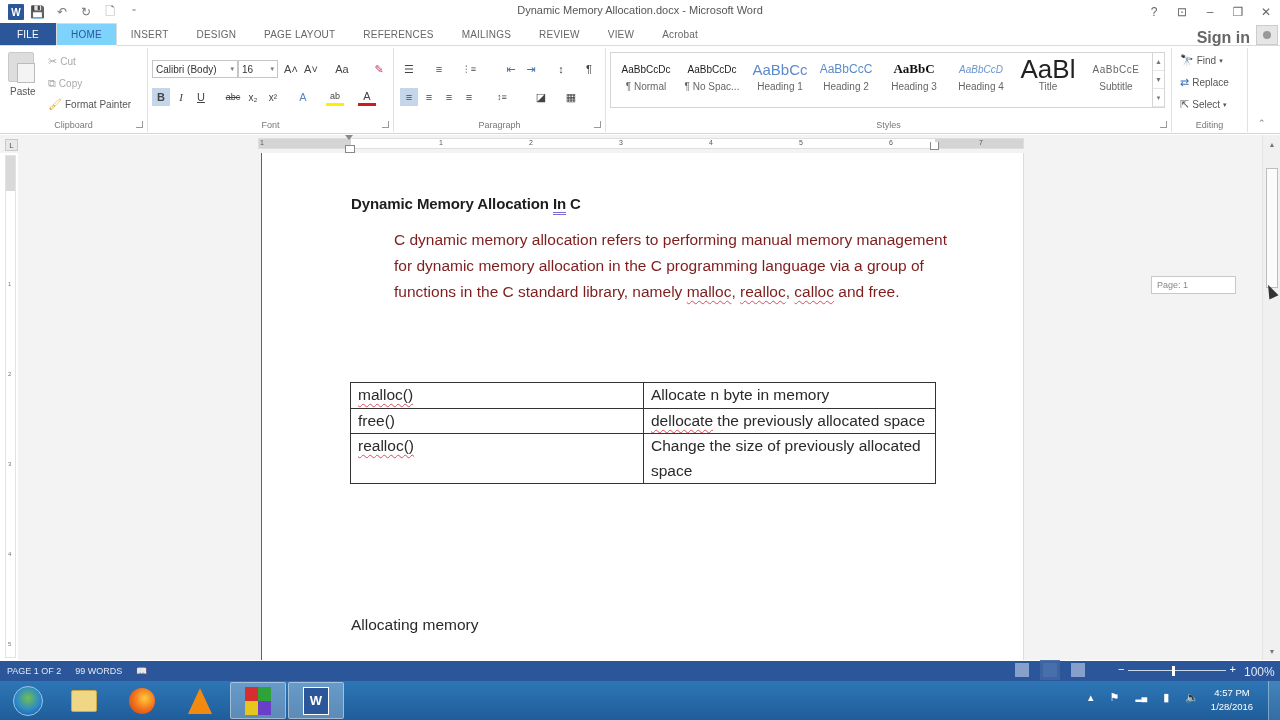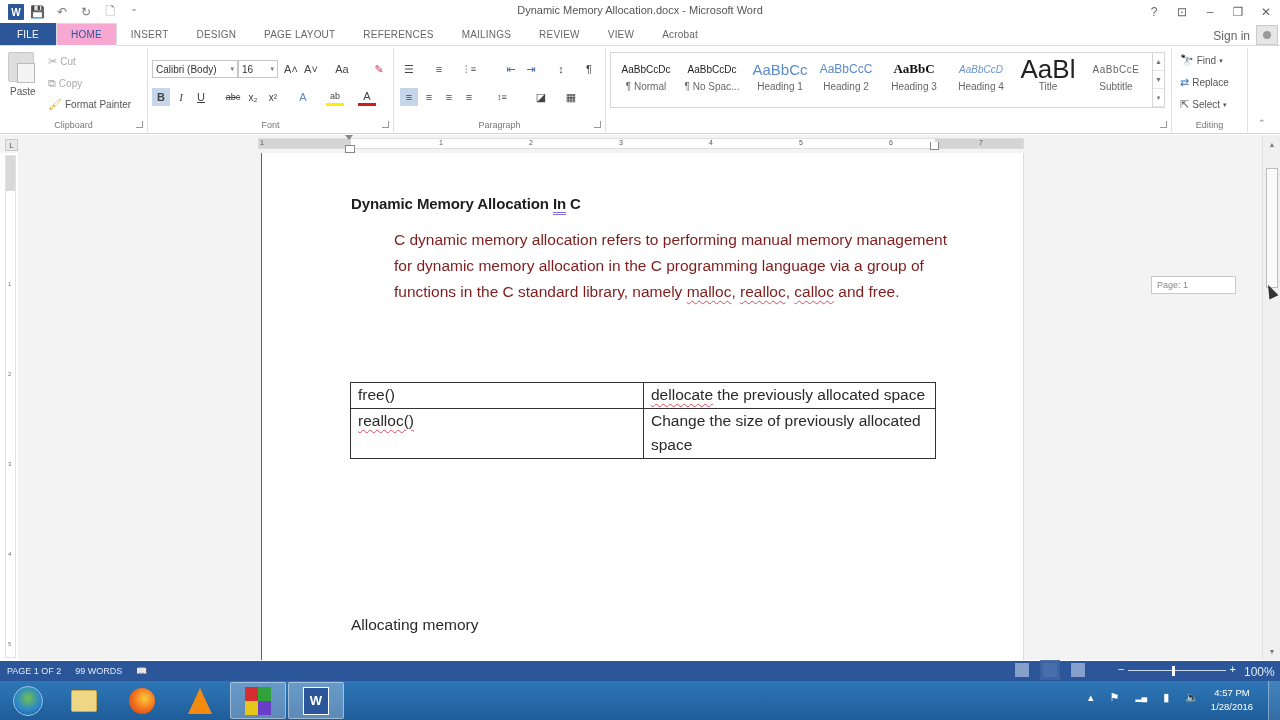--- a/index.html
+++ b/index.html
@@ -12,22 +12,22 @@
   .qat .qbtn { width: 20px; height: 20px; display: flex; align-items: center; justify-content: center; font-size: 12px; color: #777; }
   .word-logo { width: 16px; height: 16px; background: #2b579a; color: #fff; font-size: 10px; font-weight: bold; display: flex; align-items: center; justify-content: center; border-radius: 1px; }
   .window-title { position: absolute; left: 0; right: 0; top: 4px; text-align: center; font-size: 11px; color: #555; pointer-events: none; }
   .win-controls { position: absolute; right: 0; top: 0; display: flex; height: 24px; }
   .win-controls .wbtn { width: 28px; height: 24px; display: flex; align-items: center; justify-content: center; font-size: 12px; color: #666; }
 
   
   .tabbar { position: absolute; left: 0; top: 24px; width: 1280px; height: 22px; background: #fff; display: flex; align-items: flex-end; border-bottom: 1px solid #dadbdc; }
   .tab { height: 22px; padding: 0 14px; font-size: 10px; color: #666; display: flex; align-items: center; letter-spacing: 0.2px; }
   .tab.file { background: #2b579a; color: #fff; width: 56px; justify-content: center; padding: 0; }
-  .tab.active { color: #2b579a; border: 1px solid #dadbdc; border-bottom: 1px solid #fff; background: #f9a8d4; height: 23px; margin-bottom: -1px; }
-  .signin { position: absolute; right: 30px; top: 5px; font-size: 12px; color: #666; }
+  .tab.active { color: #2b579a; border: 1px solid #dadbdc; border-bottom: 1px solid #fff; background: #7dd3fc; height: 23px; margin-bottom: -1px; }
+  .signin { position: absolute; right: 30px; top: 5px; font-size: 16px; color: #666; font-weight: bold; }
   .avatar { position: absolute; right: 2px; top: 1px; width: 22px; height: 20px; background: #e6e6e6; border: 1px solid #ccc; display: flex; align-items: center; justify-content: center; }
   .avatar::after { content: ""; width: 8px; height: 8px; border-radius: 50%; background: #999; }
 
   
   .ribbon { position: absolute; left: 0; top: 46px; width: 1280px; height: 88px; background: #fff; border-bottom: 1px solid #d5d5d5; }
   .group { position: absolute; top: 2px; height: 84px; border-right: 1px solid #e1e1e1; }
   .group-label { position: absolute; bottom: 2px; left: 0; right: 0; text-align: center; font-size: 9px; color: #777; margin-top: 32px; }
   .launcher { position: absolute; bottom: 4px; right: 4px; width: 7px; height: 7px; border-right: 1px solid #999; border-bottom: 1px solid #999; }
   .rb { position: absolute; font-size: 10px; color: #555; display: flex; align-items: center; gap: 3px; }
   .rb.dim { color: #aaa; }
@@ -214,20 +214,21 @@
     <div class="fmt-btn" style="left:46px;top:40px;">≡</div>
     <div class="fmt-btn" style="left:66px;top:40px;">≡</div>
     <div class="fmt-btn" style="left:96px;top:40px;width:24px;font-size:9px;">↕≡</div>
     <div class="fmt-btn" style="left:138px;top:40px;">◪</div>
     <div class="fmt-btn" style="left:168px;top:40px;">▦</div>
     <div class="group-label">Paragraph</div>
     <div class="launcher"></div>
   </div>
 
   <div class="group" style="left:606px;width:566px;">
+    <div class="group-label">Styles</div>
     <div class="launcher"></div>
   </div>
   <div class="styles-gallery">
     <div class="style-item" style="left:2px;">
         <div class="sample" style="font-size:10px;color:#222;">AaBbCcDc</div>
         <div class="sname">¶ Normal</div>
       </div>
     <div class="style-item" style="left:68px;">
         <div class="sample" style="font-size:10px;color:#222;">AaBbCcDc</div>
         <div class="sname">¶ No Spac...</div>
@@ -302,20 +303,24 @@
 <div class="right-indent"></div>
 
 <div class="workspace">
   <div class="page">
     <div class="doc-content">
       <div class="doc-heading"><span>Dynamic Memory Allocation </span><span class="squiggle-blue">In</span><span> C</span></div>
       <div class="doc-para"><span>C dynamic memory allocation refers to performing manual memory management for dynamic memory allocation in the C programming language via a group of functions in the C standard library, namely </span><span class="squiggle">malloc</span><span>, </span><span class="squiggle">realloc</span><span>, </span><span class="squiggle">calloc</span><span> and free.</span></div>
     </div>
     <table class="doc-table">
       <tbody>
+          <tr>
+        <td class="c1"><span class="squiggle">malloc()</span></td>
+        <td>Allocate n byte in memory</td>
+      </tr>
       <tr>
         <td class="c1"><span>free()</span></td>
         <td><span class="squiggle">dellocate</span><span> the previously allocated space</span></td>
       </tr>
       <tr>
         <td class="c1"><span class="squiggle">realloc()</span></td>
         <td>Change the size of previously allocated space</td>
       </tr>
     </tbody>
       </table>

